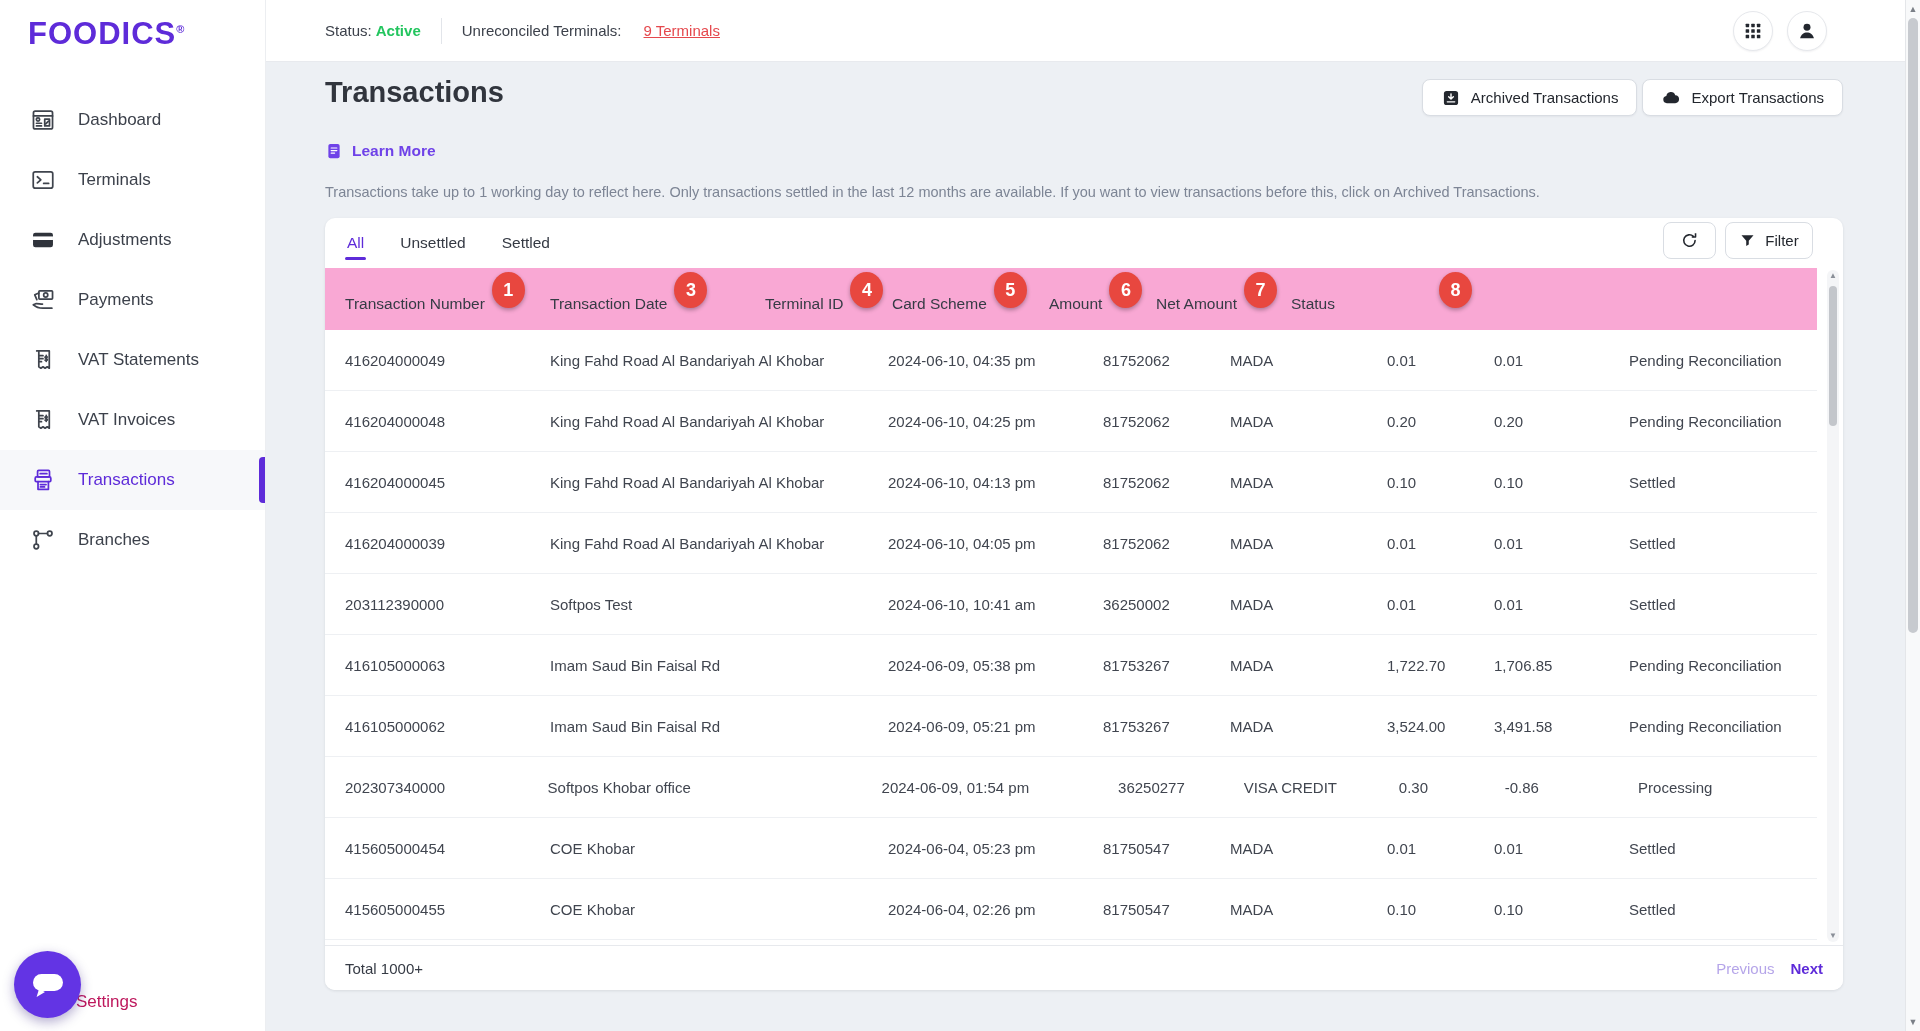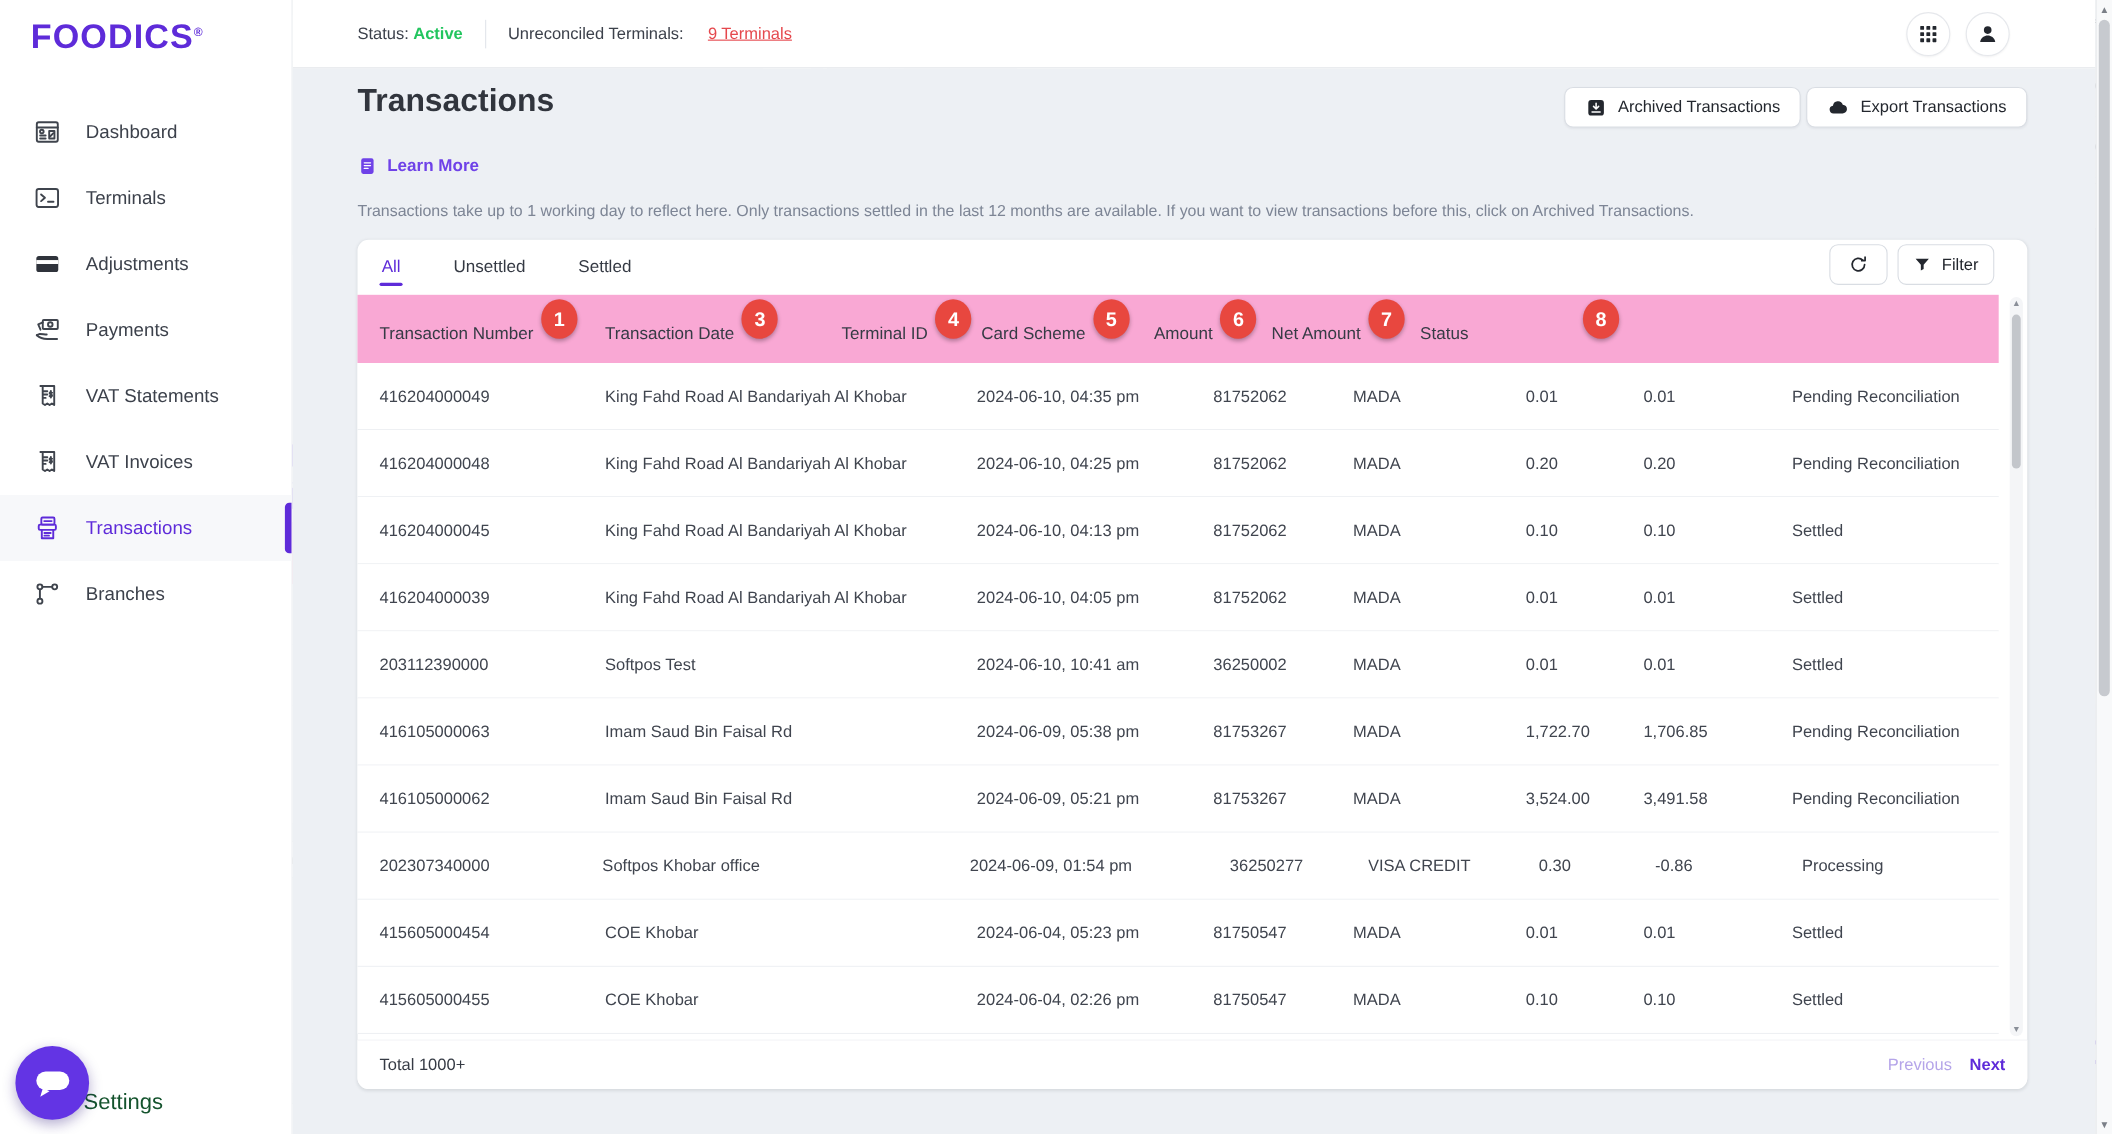--- a/index.html
+++ b/index.html
@@ -30,21 +30,21 @@
   .nav-item .ic{width:26px;height:26px;flex:none;}
   .nav-item .ic svg{width:26px;height:26px;}
   .nav-item .lbl{font-size:17px;color:#3c414b;}
   .nav-item.active{background:#f7f8fa;}
   .nav-item.active .lbl{color:var(--purple);font-weight:500;}
   .nav-item.active::after{content:"";position:absolute;right:0;top:7px;bottom:7px;width:6px;
     background:var(--purple);border-radius:4px 0 0 4px;}
   .settings-item{position:absolute;bottom:0;left:0;right:0;height:58px;display:flex;
     align-items:center;padding-left:30px;gap:22px;cursor:pointer;}
   .settings-item .ic{width:24px;height:24px;font-size:22px;line-height:24px;color:#3c414b;}
-  .settings-item .lbl{font-size:20px;color:#14532d;}
+  .settings-item .lbl{font-size:17px;color:#be185d;}
 
   .chat-fab{position:fixed;left:14px;top:951px;width:67px;height:67px;border-radius:50%;
     background:#6334e4;z-index:20;display:flex;align-items:center;justify-content:center;
     box-shadow:0 4px 12px rgba(40,20,120,.35);cursor:pointer;}
   .chat-fab svg{width:40px;height:40px;}
 
   
   .topbar{position:fixed;left:266px;top:0;width:1639px;height:62px;background:#fff;
     border-bottom:1px solid var(--line);display:flex;align-items:center;
     padding:0 78px 0 59px;z-index:4;}
@@ -67,21 +67,21 @@
     box-shadow:0 1px 2px rgba(20,24,34,.05);white-space:nowrap;}
   .btn svg{width:20px;height:20px;flex:none;}
   .learn{position:absolute;left:59px;top:80px;display:flex;align-items:center;gap:9px;
     color:var(--purple-soft);font-size:15.5px;font-weight:600;cursor:pointer;}
   .learn svg{width:18px;height:18px;}
   .info{position:absolute;left:59px;top:122px;font-size:14.5px;color:var(--muted);}
 
   
   .card{position:absolute;left:59px;top:156px;width:1518px;height:772px;background:#fff;
     border-radius:10px;box-shadow:0 1px 3px rgba(23,28,38,.1);}
-  .tabs{position:absolute;left:20px;top:0;height:50px;display:flex;align-items:center;gap:44px;}
+  .tabs{position:absolute;left:20px;top:0;height:50px;display:flex;align-items:center;gap:32px;}
   .tab{font-size:15.5px;color:#343943;position:relative;padding:15px 2px;cursor:pointer;}
   .tab.active{color:var(--purple);}
   .tab.active::after{content:"";position:absolute;left:0;right:0;bottom:7px;height:3px;
     border-radius:2px;background:var(--purple);}
   .refresh-btn{position:absolute;left:1338px;top:4px;width:53px;height:37px;background:#fff;
     border:1px solid #d9dde3;border-radius:8px;display:flex;align-items:center;
     justify-content:center;cursor:pointer;}
   .refresh-btn svg{width:21px;height:21px;}
   .filter-btn{position:absolute;left:1400px;top:4px;width:88px;height:37px;background:#fff;
     border:1px solid #d9dde3;border-radius:8px;display:flex;align-items:center;

